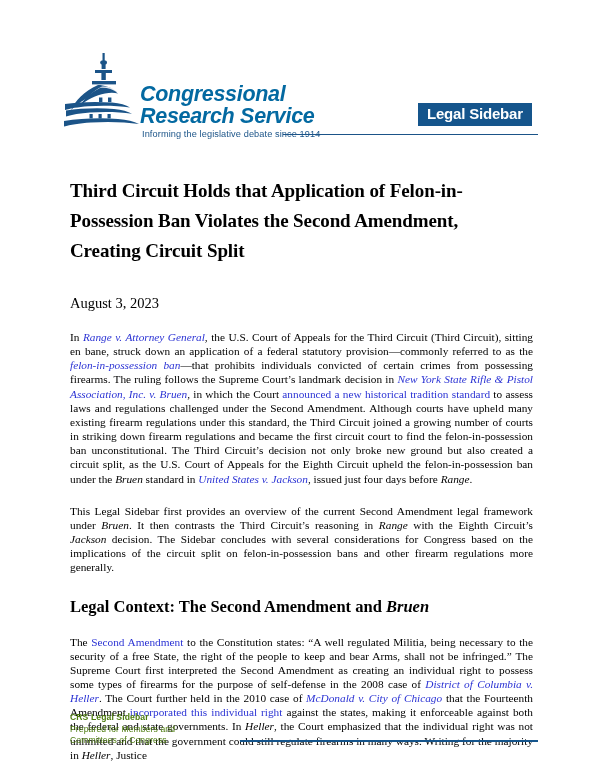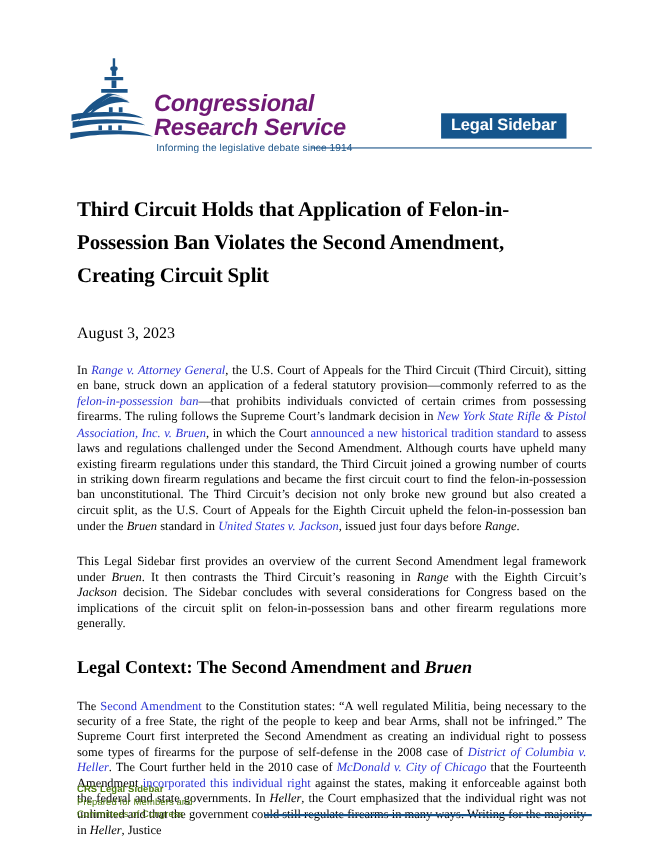--- a/index.html
+++ b/index.html
@@ -35,21 +35,21 @@
   .wordmark {
     position: absolute;
     left: 140px;
     top: 36px;
     font-family: "Liberation Sans", "DejaVu Sans", sans-serif;
     font-weight: bold;
     font-style: italic;
     font-size: 21.5px;
     line-height: 21.5px;
     letter-spacing: -0.3px;
-    color: #701a75;
+    color: #0369a1;
     white-space: nowrap;
   }
   .wordmark span { display: block; }
   .tagline {
     position: absolute;
     left: 142px;
     top: 81px;
     font-family: "Liberation Sans", "DejaVu Sans", sans-serif;
     font-size: 9.2px;
     letter-spacing: 0.1px;
@@ -59,21 +59,21 @@
   .tagline-rule {
     position: absolute;
     left: 283px;
     top: 86px;
     width: 255px;
     height: 1px;
     background: #1B5488;
   }
   .sidebar-badge {
     position: absolute;
-    left: 401px;
+    left: 418px;
     top: 55px;
     padding: 3px 9px 4px 9px;
     background: #15558C;
     color: #ffffff;
     font-family: "Liberation Sans", "DejaVu Sans", sans-serif;
     font-weight: bold;
     font-size: 15px;
     line-height: 16px;
     letter-spacing: -0.2px;
     white-space: nowrap;

